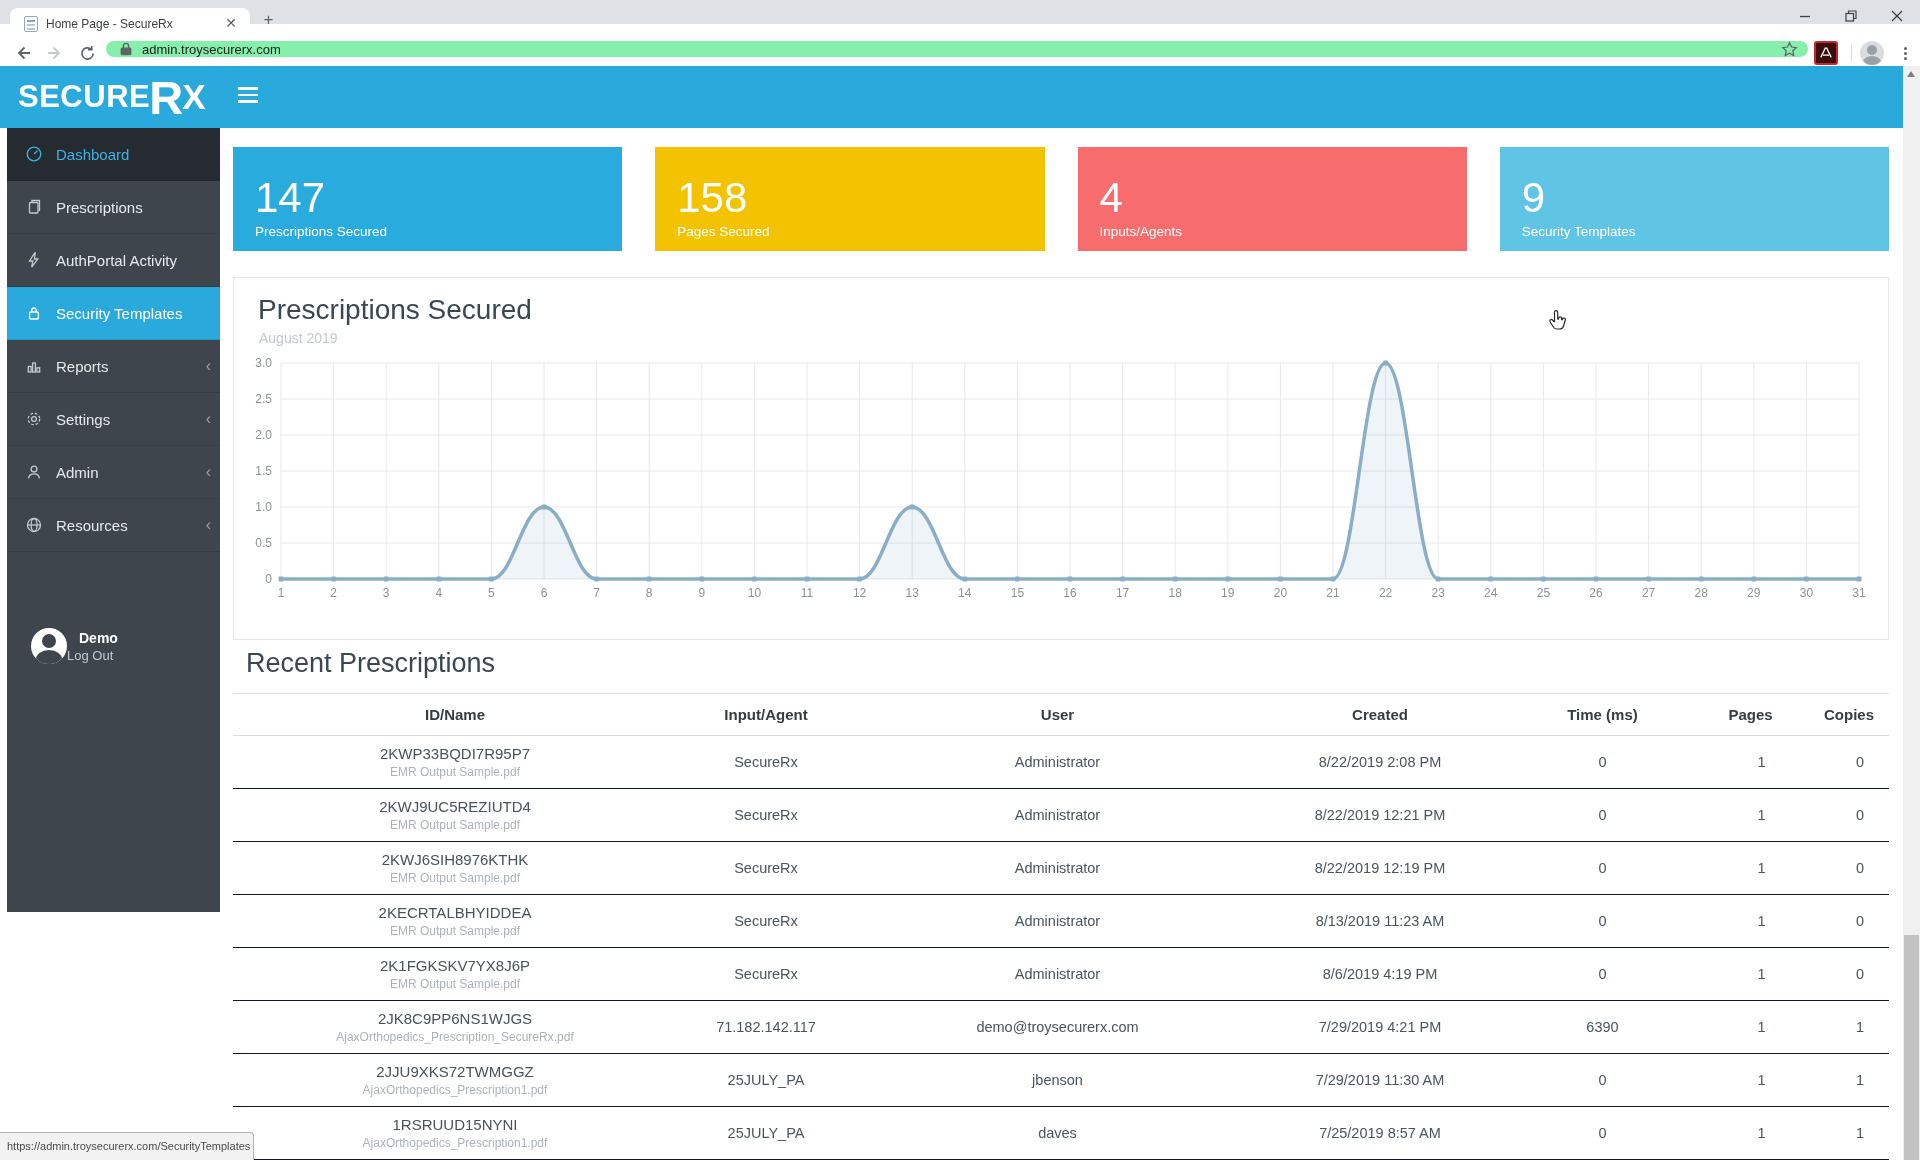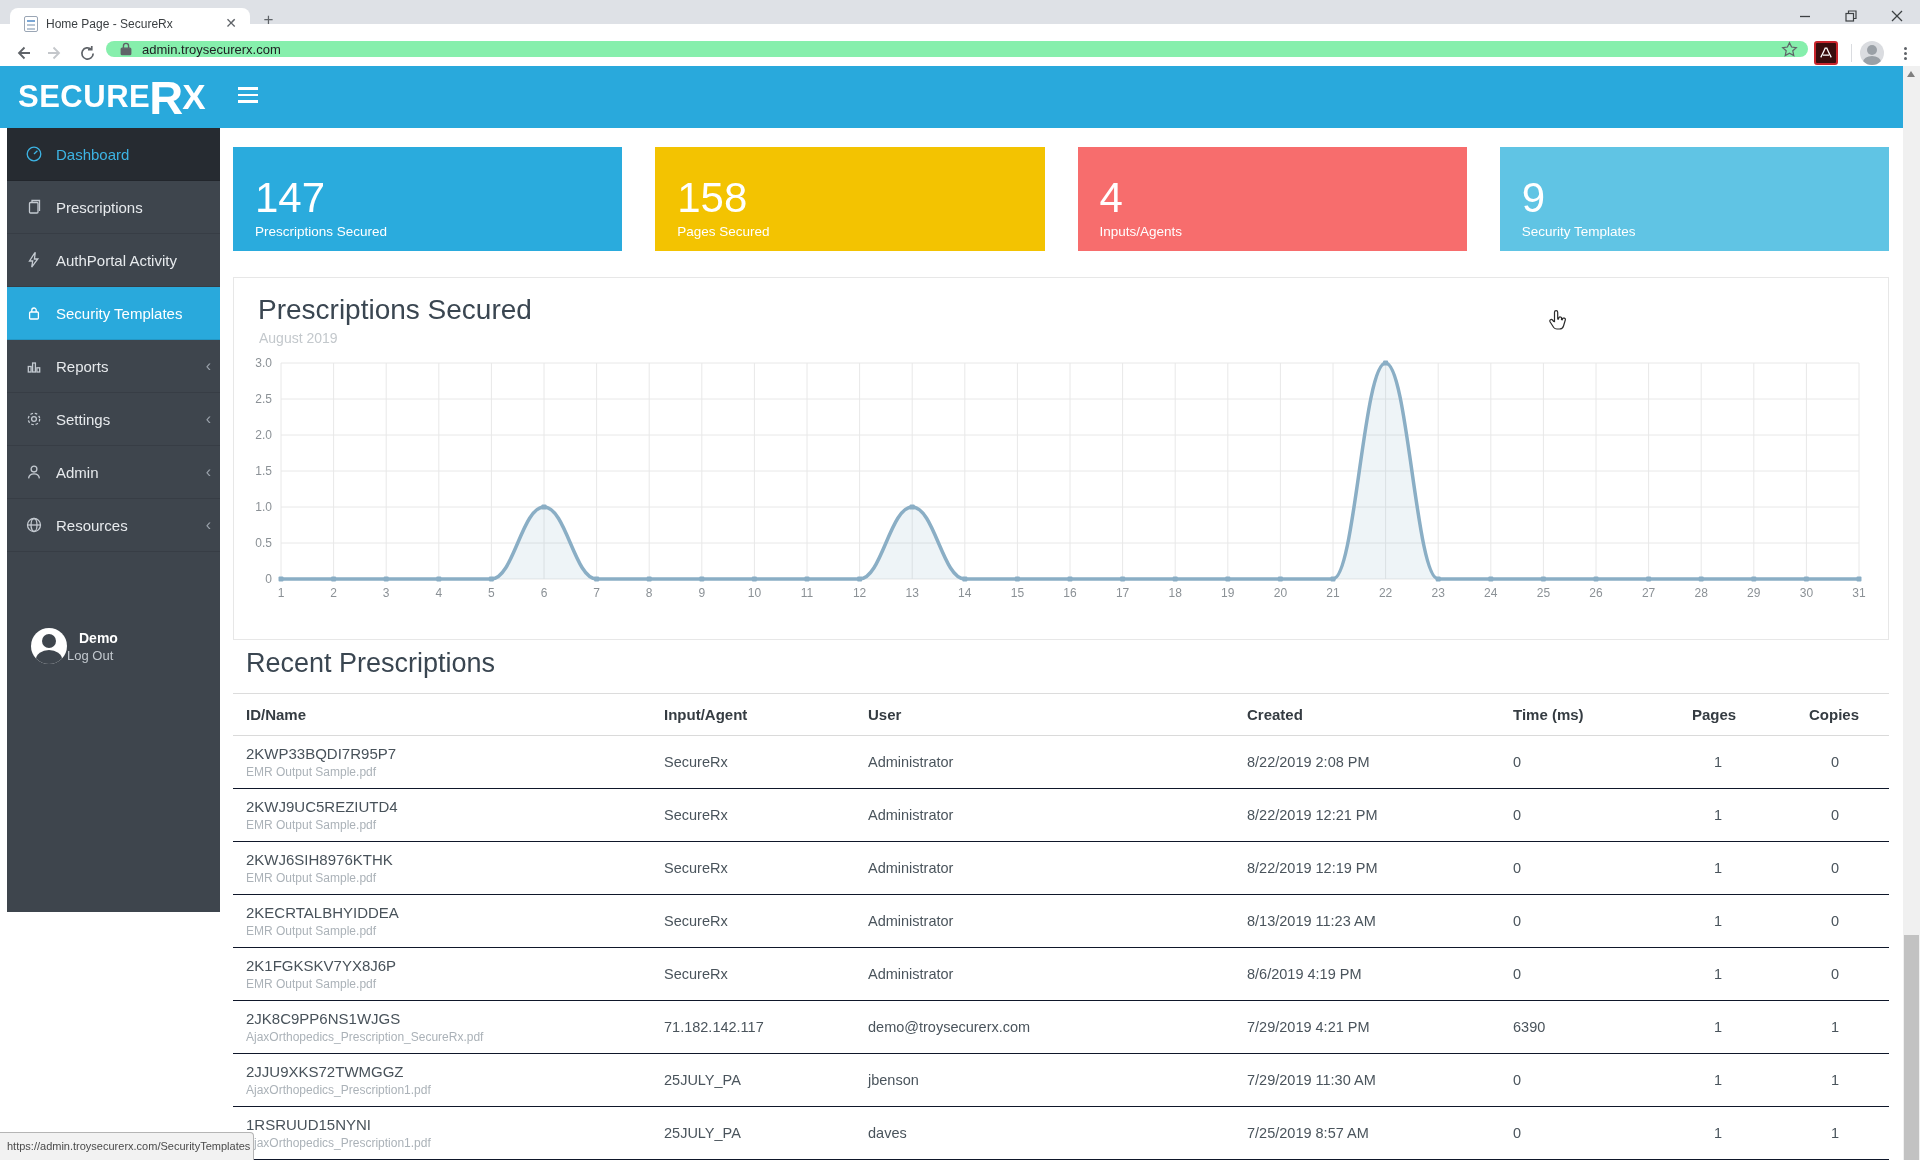--- a/index.html
+++ b/index.html
@@ -72,21 +72,21 @@
   .chart-title { position:absolute; left:24px; top:16px; font-size:28px; color:#3a4651; }
   .chart-subtitle { position:absolute; left:25px; top:52px; font-size:14px; color:#c3c8cc; }
   .chart-svg { position:absolute; left:0; top:0; }
   .grid-line { stroke:#e8e8e8; stroke-width:1; }
   .ax-lab { fill:#8b9196; font-size:12px; }
 
   .recent { position:absolute; left:13px; top:520px; width:1656px; }
   .recent-title { font-size:27px; color:#3a4651; padding-left:13px; }
   .recent-divider { margin-top:14px; border-top:1px solid #dcdcdc; }
   .trow, .thead { display:grid; grid-template-columns:418px 204px 379px 266px 179px 117px 1fr;
-    padding-left:13px; align-items:center; }
+    padding-left:13px; align-items:center;text-align:center; }
   .thead { height:42px; font-weight:bold; font-size:15px; color:#353c42; border-bottom:1px solid #dadada; }
   .trow { height:53px; border-bottom:1px solid #0f172a; font-size:14.5px; color:#4a545c; }
   .td-id .tid { font-size:15px; color:#48525a; }
   .td-id .tfile { font-size:12px; color:#abb2b8; margin-top:3px; }
   .c-pages, .c-copies { padding-left:22px; }
 
   
   .scrollbar { position:absolute; right:0; top:66px; width:17px; height:1094px; background:#f0f0f0; }
   .sb-up { position:absolute; top:5px; left:4px; width:0; height:0;
     border-left:4.5px solid transparent; border-right:4.5px solid transparent; border-bottom:6px solid #808080; }

